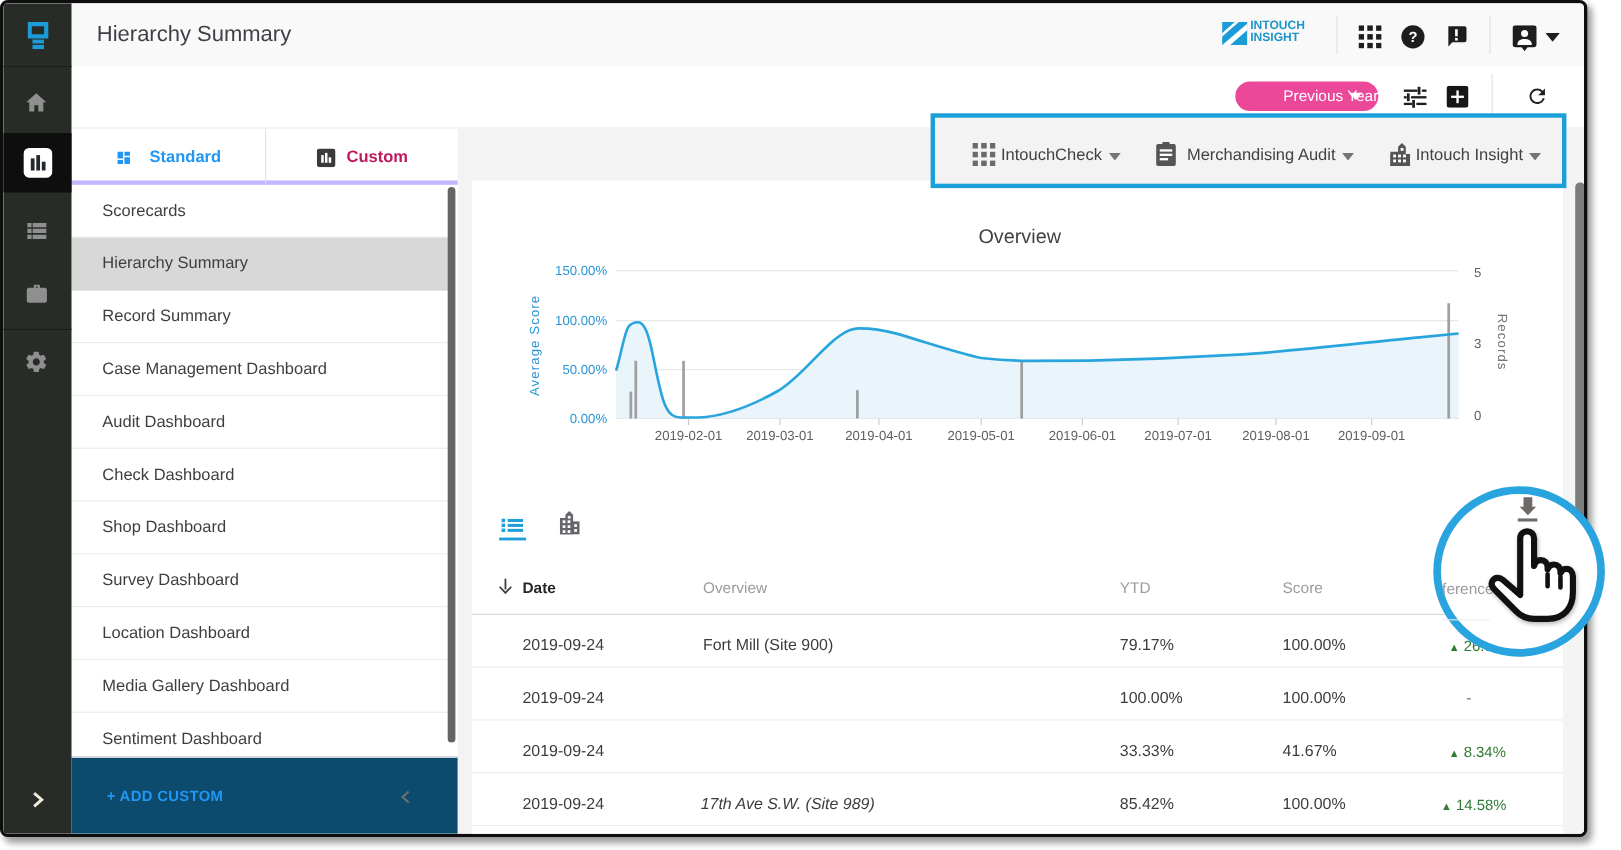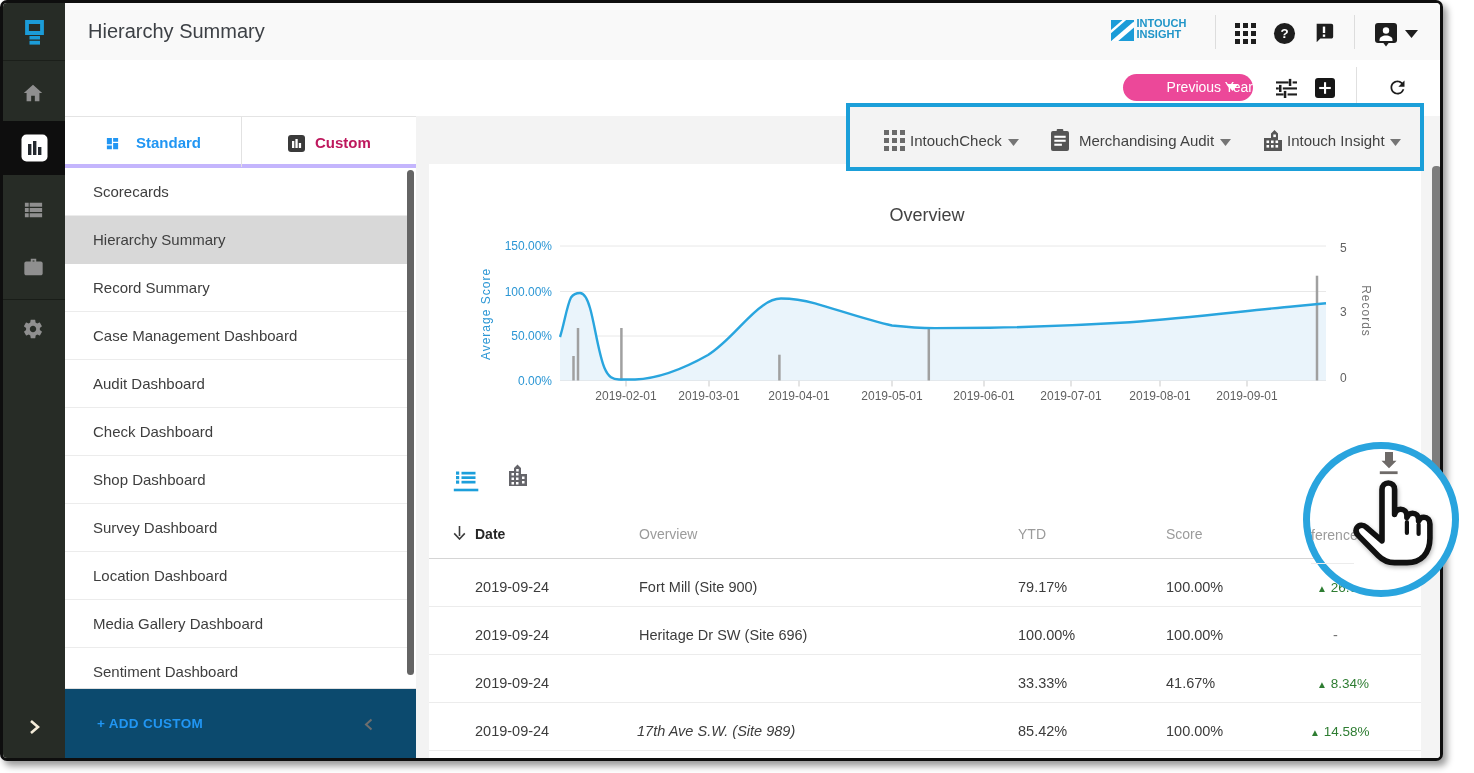--- a/index.html
+++ b/index.html
@@ -278,21 +278,20 @@
 
     <div class="row" style="top:395px;">
       <div class="cell" style="left:46px;">2019-09-24</div>
       <div class="cell" style="left:210px;">Fort Mill (Site 900)</div>
       <div class="cell" style="left:589px;">79.17%</div>
       <div class="cell" style="left:737px;">100.00%</div>
       <div class="cell green" style="left:888px;font-size:13.5px;"><span style="font-size:10px;">▲</span> 26.67%</div>
     </div>
     <div class="row" style="top:443px;">
       <div class="cell" style="left:46px;">2019-09-24</div>
-      <div class="cell" style="left:210px;">Heritage Dr SW (Site 696)</div>
       <div class="cell" style="left:589px;">100.00%</div>
       <div class="cell" style="left:737px;">100.00%</div>
       <div class="cell" style="left:904px;color:#757575;">-</div>
     </div>
     <div class="row" style="top:491px;">
       <div class="cell" style="left:46px;">2019-09-24</div>
       <div class="cell" style="left:589px;">33.33%</div>
       <div class="cell" style="left:737px;">41.67%</div>
       <div class="cell green" style="left:888px;font-size:13.5px;"><span style="font-size:10px;">▲</span> 8.34%</div>
     </div>

